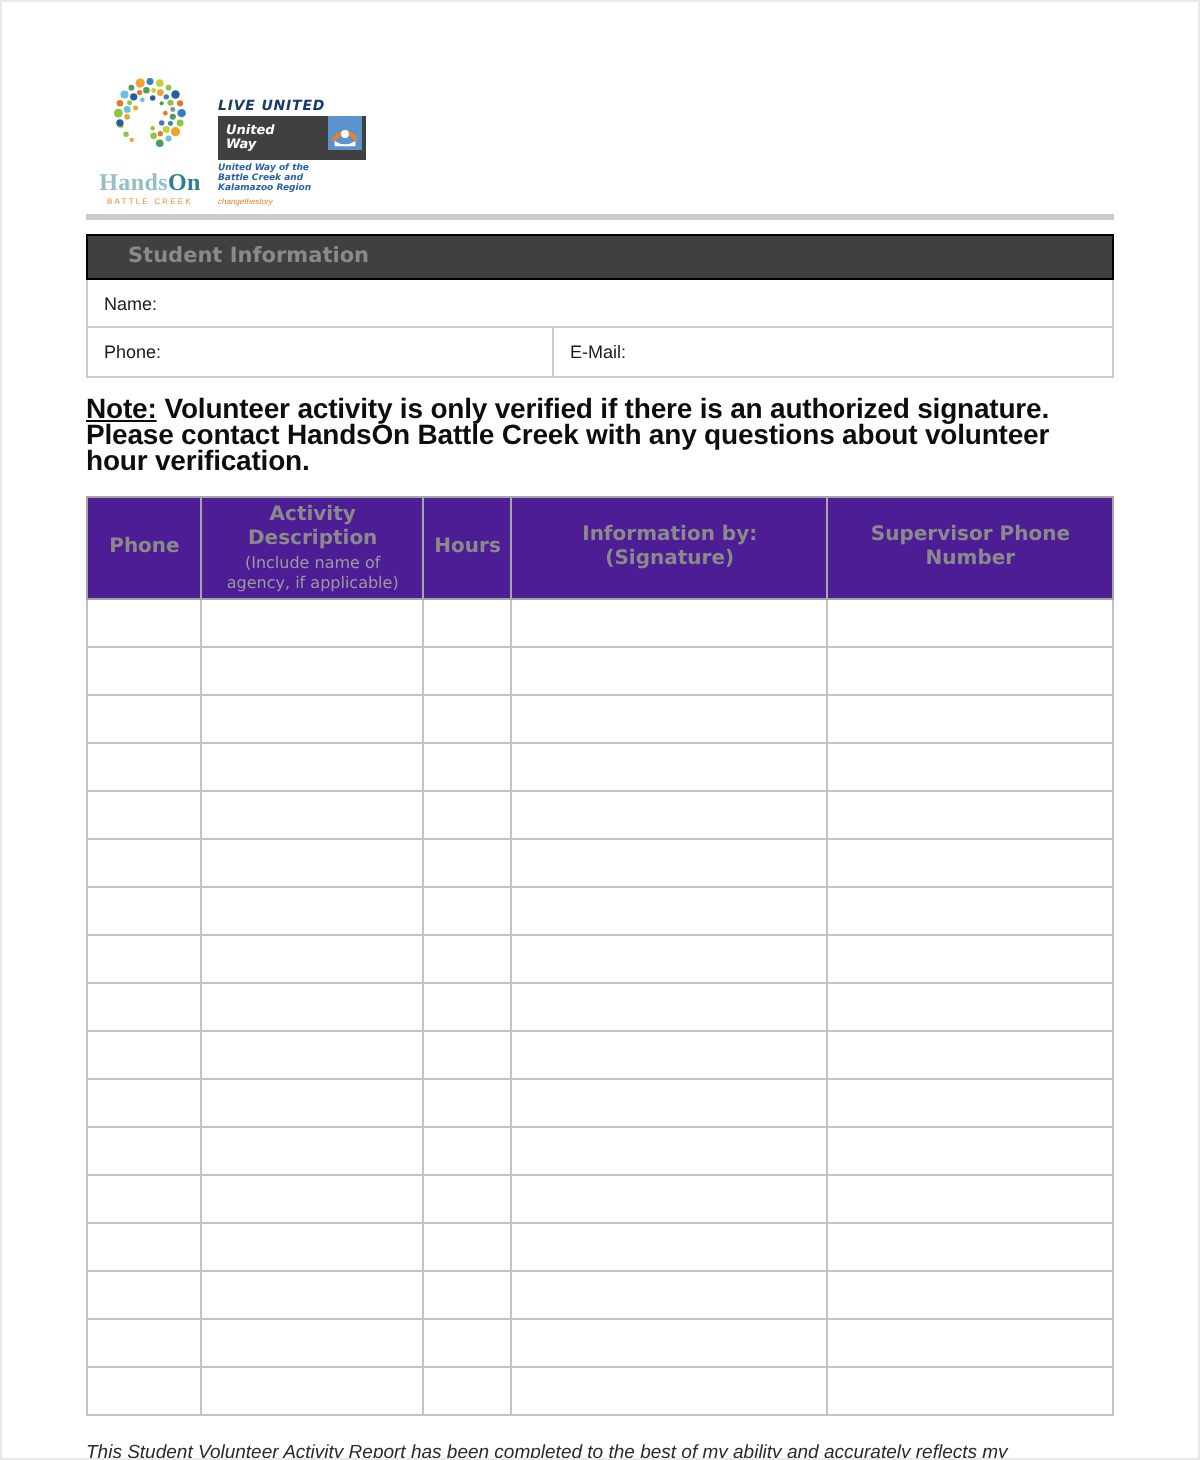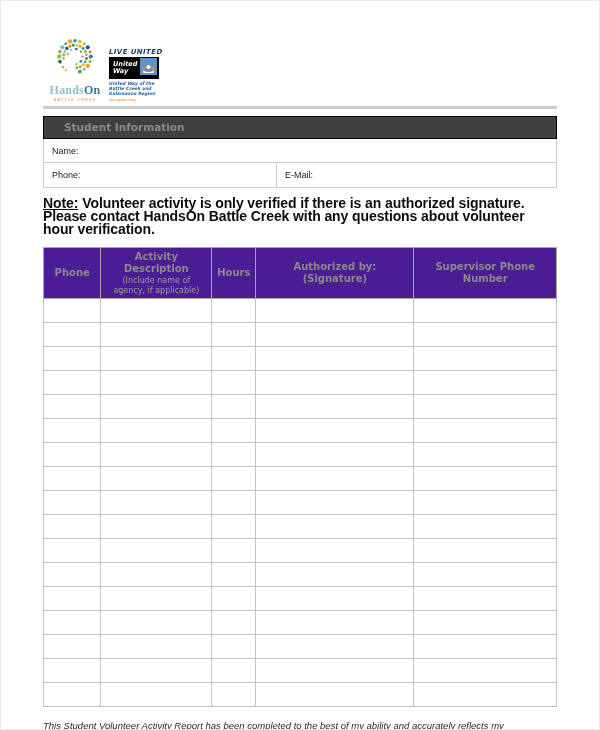--- a/index.html
+++ b/index.html
@@ -11,21 +11,21 @@
   }
   
   .header-row { display:flex; align-items:flex-end; }
   .handson-logo { width:56px; margin-left:4px; text-align:center; }
   .handson-brand { font-family:Liberation Serif, serif; font-weight:bold; font-size:12px; line-height:11px; letter-spacing:.2px; }
   .handson-brand .p1 { color:#93bfc7; }
   .handson-brand .p2 { color:#2e7f96; }
   .handson-tagline { font-size:4px; color:#f0882d; letter-spacing:1.1px; margin-top:1px; }
   .uw-logo { width:54px; margin-left:6px;font-style:italic; }
   .live-united { font-family:"DejaVu Sans", sans-serif; font-weight:bold; font-size:7px; letter-spacing:.4px; color:#1b3a6b; white-space:nowrap; }
-  .uw-badge { margin-top:1px; width:50px; height:22px; background:#000000; display:flex; align-items:center; justify-content:space-between; padding:2px 2px 2px 4px; box-sizing:border-box; }
+  .uw-badge { margin-top:1px; width:74px; height:22px; background:#404040; display:flex; align-items:center; justify-content:space-between; padding:2px 2px 2px 4px; box-sizing:border-box; }
   .uw-brand { color:#ffffff; font-family:"DejaVu Sans", sans-serif; font-weight:bold; font-size:6.5px; line-height:7px; }
   .uw-region { margin-top:2px; font-family:"DejaVu Sans", sans-serif; font-weight:bold; font-size:4.5px; line-height:5px; color:#2b62a5; }
   .uw-url { margin-top:1px; font-size:4px; color:#f07e26; }
   .page-title {
     margin-left:6px; padding-bottom:1px;
     font-family:"DejaVu Sans", sans-serif; font-weight:bold;
     font-size:16px; color:#7d7d7d; white-space:nowrap;
   }
   .header-rule { margin-top:4px; border-bottom:3px solid #cbcbcb; }
   
@@ -180,21 +180,21 @@
     </colgroup>
     <thead>
       <tr>
         <th><span>Phone</span></th>
         <th>
           <span>Activity Description</span>
           <span class="th-sub">(Include name of agency, if applicable)</span>
         </th>
         <th><span>Hours</span></th>
         <th>
-          <div>Authorized by:</div>
+          <div>Information by:</div>
           <div>(Signature)</div>
         </th>
         <th><span>Supervisor Phone Number</span></th>
       </tr>
     </thead>
     <tbody>
         <tr>
           <td></td>
           <td></td>
           <td></td>

